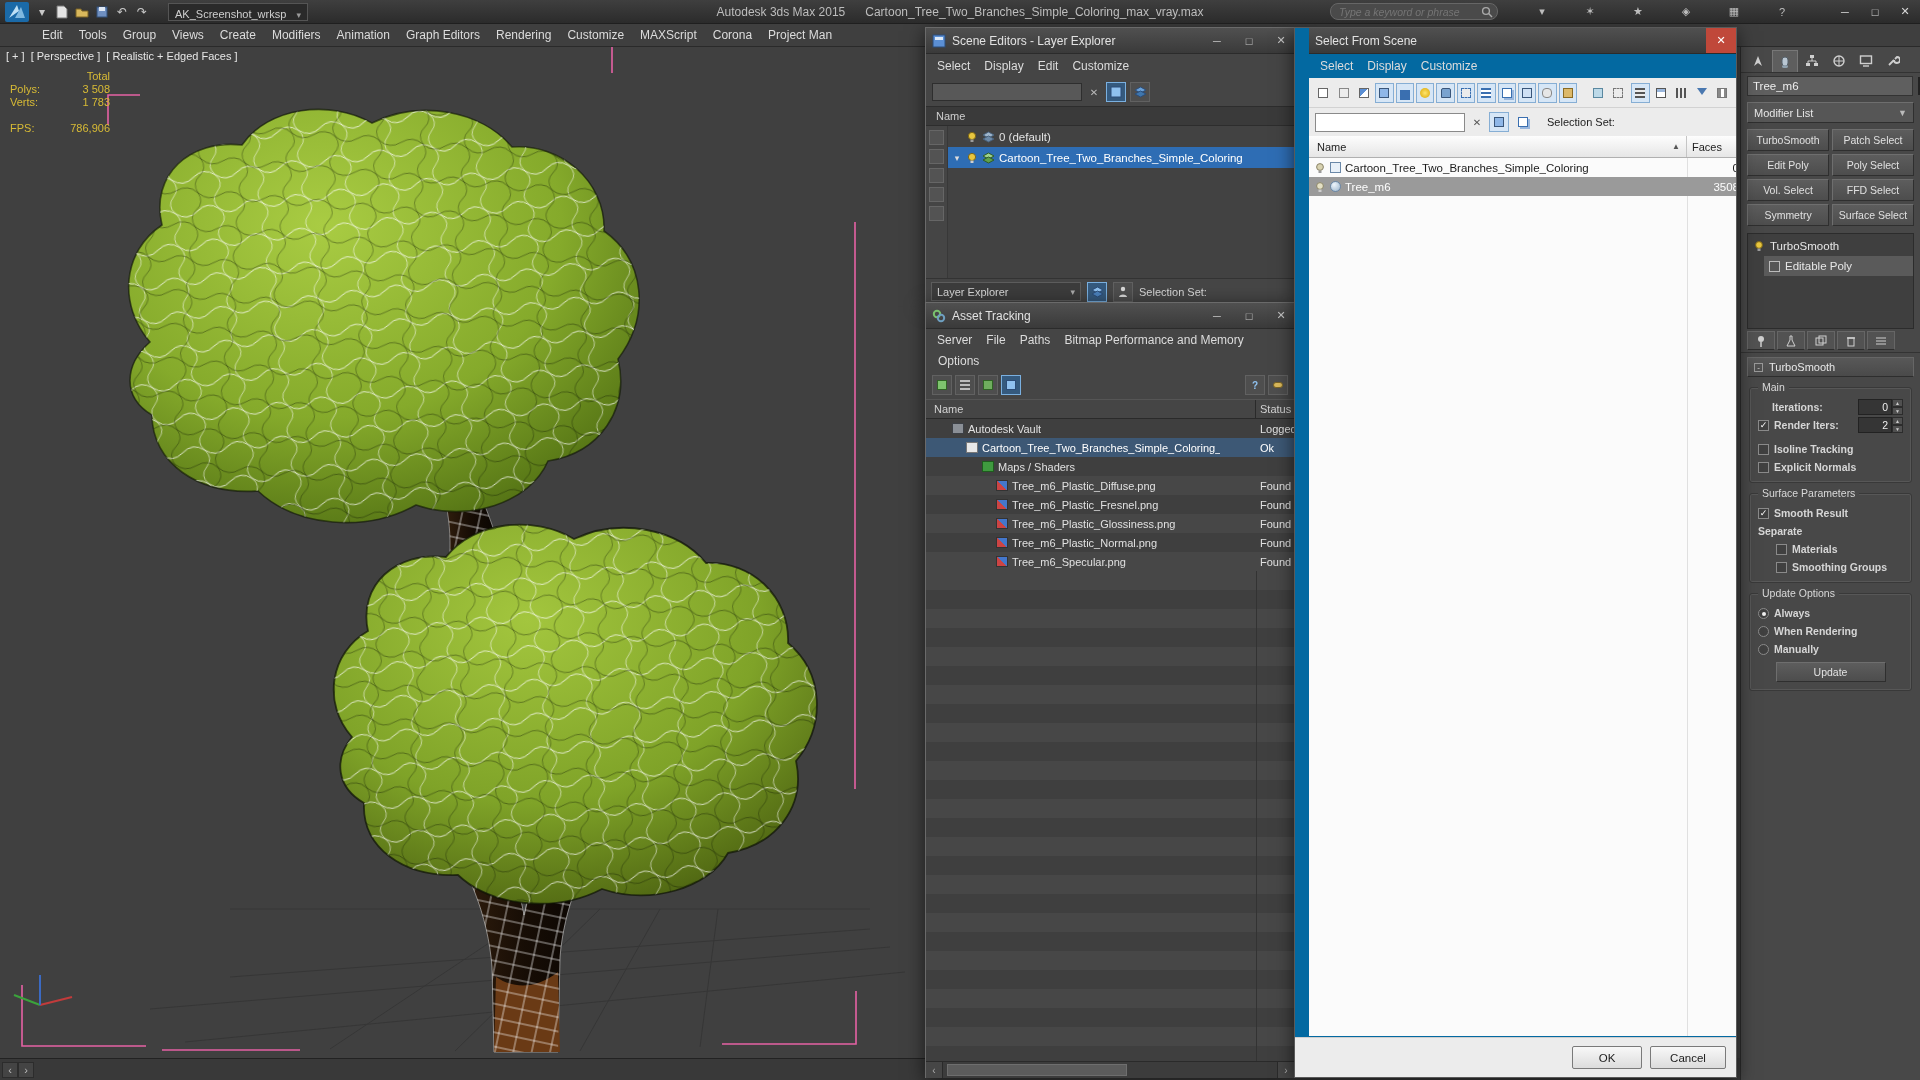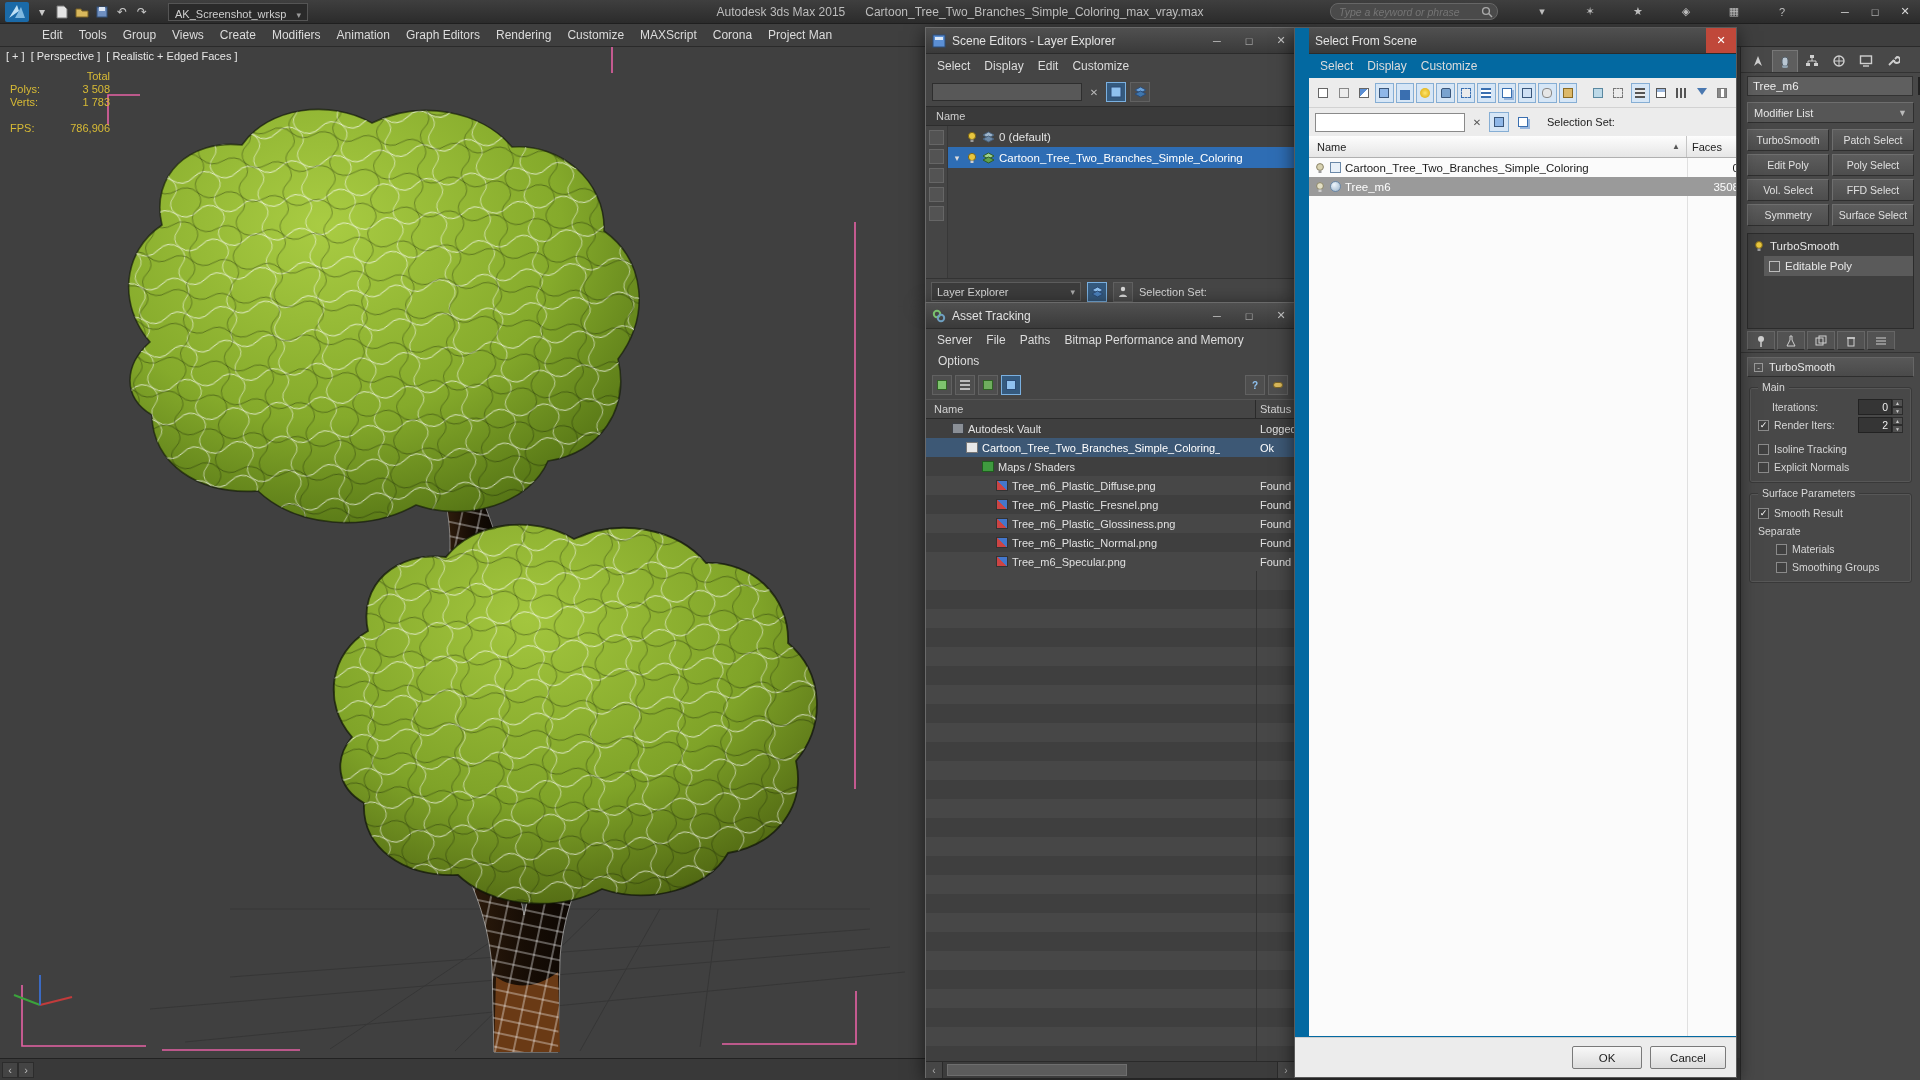--- a/index.html
+++ b/index.html
@@ -195,21 +195,21 @@
   .cp-stacktools { height:24px; display:flex; align-items:center; gap:2px; padding:0 6px; border-bottom:1px solid #333; }
   .stool { width:28px; height:19px; background:#525252; border:1px solid #666; border-bottom-color:#2e2e2e;
     display:flex; align-items:center; justify-content:center; }
   .roll-head { margin:4px 6px 0; height:20px; background:linear-gradient(#585858,#4a4a4a); border:1px solid #666;
     border-bottom-color:#2e2e2e; display:flex; align-items:center; gap:6px; padding:0 6px; color:#e8e8e8; }
   .roll-minus { width:9px; height:9px; border:1px solid #999; color:#ddd; font-size:8px; line-height:7px; text-align:center; }
   .group { margin:10px 8px 6px; border:1px solid #393939; box-shadow:0 0 0 1px #575757 inset; border-radius:3px;
     position:relative; padding:10px 6px 6px; }
   .group .legend { position:absolute; top:-7px; left:8px; background:#484848; padding:0 4px; font-size:10.5px; color:#d9d9d9; }
   .frow { display:flex; align-items:center; gap:5px; min-height:18px; padding:1px 2px; }
-  .flabel { color:#d6d6d6; font-size:10.5px; }
+  .flabel { color:#d6d6d6; font-size:10.5px;font-weight:bold; }
   .spin { margin-left:auto; display:flex; height:16px; }
   .spin .num { width:34px; background:#353535; border:1px solid #222; color:#eee; font-size:10.5px;
     display:flex; align-items:center; justify-content:flex-end; padding-right:3px; }
   .spin .arrows { display:flex; flex-direction:column; width:11px; }
   .spin .arrows span { flex:1; background:#505050; border:1px solid #2c2c2c; font-size:5px; color:#ccc;
     display:flex; align-items:center; justify-content:center; }
   .chkbox { width:11px; height:11px; background:#404040; border:1px solid #8a8a8a; display:flex;
     align-items:center; justify-content:center; font-size:9px; color:#fff; flex:none; }
   .radio { width:11px; height:11px; border-radius:50%; background:#404040; border:1px solid #8a8a8a; position:relative; flex:none; }
   .radio.on::after { content:""; position:absolute; left:3px; top:3px; width:4px; height:4px; border-radius:50%; background:#efefef; }
@@ -874,15 +874,31 @@
       <div class="frow indent">
         <span class="chkbox"></span>
         <span class="flabel">Materials</span>
       </div>
       <div class="frow indent">
         <span class="chkbox"></span>
         <span class="flabel">Smoothing Groups</span>
       </div>
     </div>
 
+    <div class="group">
+      <span class="legend">Update Options</span>
+      <div class="frow">
+        <span class="radio on"></span>
+        <span class="flabel">Always</span>
+      </div>
+      <div class="frow">
+        <span class="radio"></span>
+        <span class="flabel">When Rendering</span>
+      </div>
+      <div class="frow">
+        <span class="radio"></span>
+        <span class="flabel">Manually</span>
+      </div>
+      <div class="upd-btn">Update</div>
+    </div>
   </aside>
 
 </div>
 
 </body></html>

